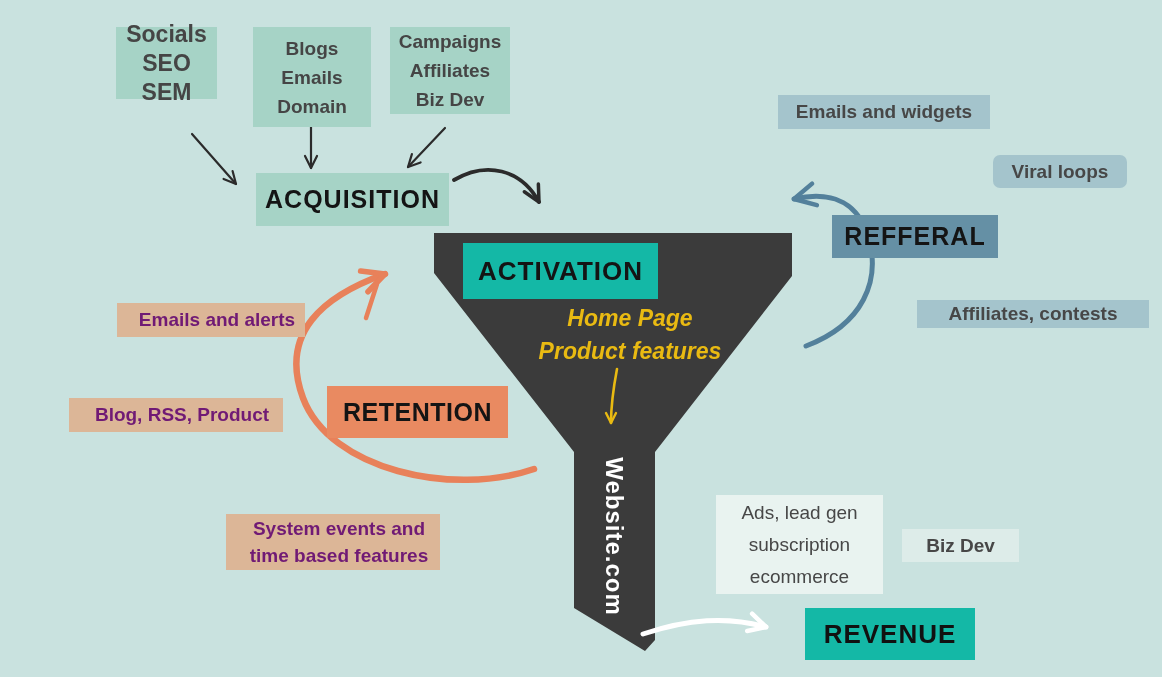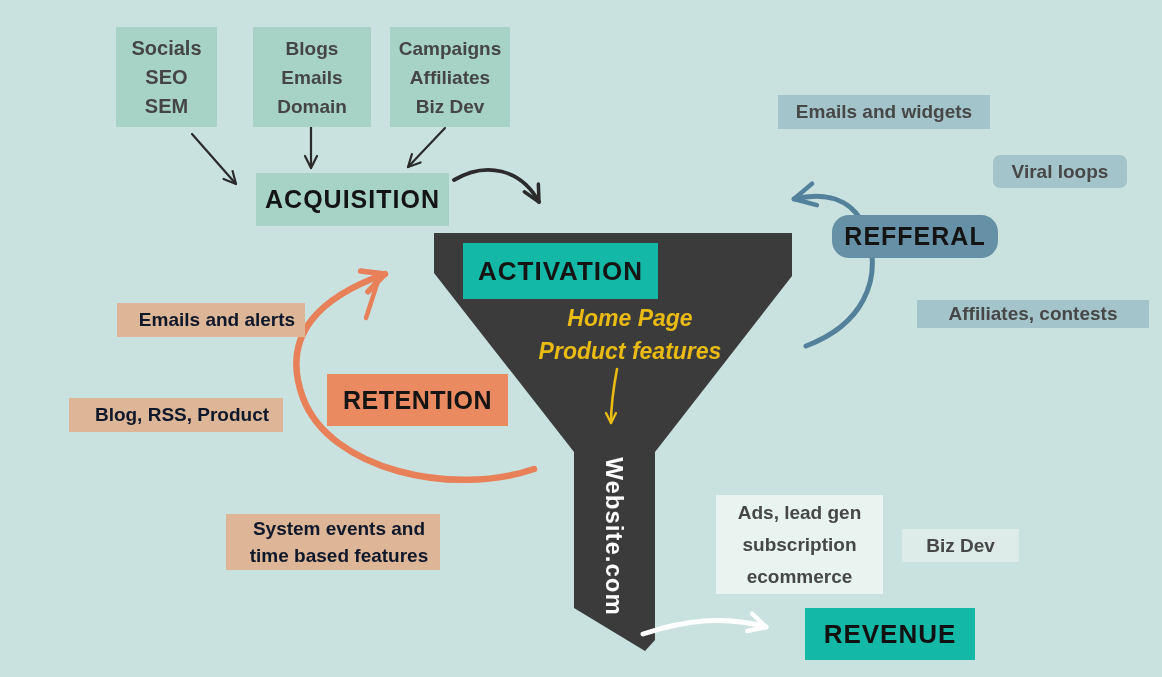--- a/index.html
+++ b/index.html
@@ -12,25 +12,25 @@
   .box {
     position:absolute; z-index:2;
     display:flex; align-items:center; justify-content:center;
     text-align:center; box-sizing:border-box;
   }
   .ml { white-space:pre-line; }
   .mint      { background:#a6d3c6; color:#454545; font-weight:700; }
   .mint-hdr  { background:#a6d3c6; color:#141414; font-weight:700; }
   .yellowbox { background:#14b8a6; color:#141414; font-weight:700; }
   .ynote     { color:#e9ba12; font-weight:700;font-style:italic; }
-  .steel     { background:#6590a5; color:#141414; font-weight:700;border-radius:17px; }
+  .steel     { background:#6590a5; color:#141414; font-weight:700; }
   .lblue     { background:#a4c4cc; color:#474747; font-weight:700; }
-  .orangebox { background:#e98a61; color:#141414; font-weight:700; }
-  .tan       { background:#dcb697; color:#0f172a; font-weight:700;padding-left:12px; }
-  .pale      { background:#e9f3f0; color:#474747; font-weight:700; }
+  .orangebox { background:#e98a61; color:#141414; font-weight:700;margin-top:12px; }
+  .tan       { background:#dcb697; color:#701a75; font-weight:700;padding-left:12px; }
+  .pale      { background:#e9f3f0; color:#474747; font-weight:400; }
   .pale2     { background:#ddece9; color:#474747; font-weight:700; }
   .whitebox  { background:#14b8a6; color:#111111; font-weight:700; }
   .website-label {
     position:absolute; z-index:2; color:#ffffff; font-weight:700;
     font-size:24px; letter-spacing:1px; text-align:center;
     transform:rotate(90deg); transform-origin:center;
   }
 </style>
 </head>
 <body>
@@ -69,27 +69,27 @@
     <path d="M806,346 C864,324 880,280 869,240 C860,204 834,190 794,199" fill="none" stroke="#53809b" stroke-width="5" stroke-linecap="round" marker-end="url(#mBlue)"></path>
 
     <path d="M534,469 C452,497 330,470 303,398 C279,333 323,296 385,274" fill="none" stroke="#e8815a" stroke-width="6.5" stroke-linecap="round" marker-end="url(#mOr)"></path>
     <path d="M377,284 L366,318" fill="none" stroke="#e8815a" stroke-width="4.5" stroke-linecap="round"></path>
 
     <path d="M617,369 C613,390 611,408 611,423" fill="none" stroke="#e9ba12" stroke-width="2.6" stroke-linecap="round" marker-end="url(#mY)"></path>
 
     <path d="M643,634 C688,619 727,616 766,627" fill="none" stroke="#ffffff" stroke-width="5" stroke-linecap="round" marker-end="url(#mW)"></path>
   </svg>
 
-  <div class="box mint ml" style="left:116px; top:27px; width:101px; height:100px; font-size:20px; line-height:29px;">Socials
+  <div class="box mint ml" style="left:116px; top:27px; width:101px; height:72px; font-size:23px; line-height:29px;">Socials
 SEO
 SEM</div>
   <div class="box mint ml" style="left:253px; top:27px; width:118px; height:100px; font-size:19px; line-height:29px;">Blogs
 Emails
 Domain</div>
-  <div class="box mint ml" style="left:390px; top:27px; width:120px; height:100px; font-size:19px; line-height:29px;">Campaigns
+  <div class="box mint ml" style="left:390px; top:27px; width:120px; height:87px; font-size:19px; line-height:29px;">Campaigns
 Affiliates
 Biz Dev</div>
 
   <div class="box mint-hdr" style="left:256px; top:173px; width:193px; height:53px; font-size:25px; letter-spacing:1px;">ACQUISITION</div>
 
   <div class="box yellowbox" style="left:463px; top:243px; width:195px; height:56px; font-size:26px; letter-spacing:1px;">ACTIVATION</div>
   <div class="box ynote ml" style="left:520px; top:302px; width:220px; height:66px; font-size:23px; line-height:33px;">Home Page
 Product features</div>
   <div class="website-label" style="left:534px; top:523px; width:160px; height:27px;">Website.com</div>
 

